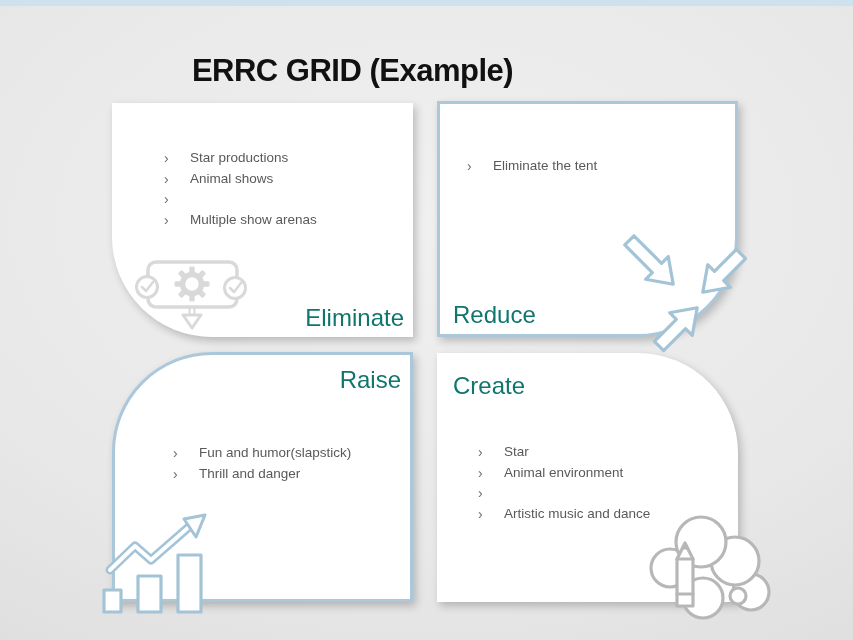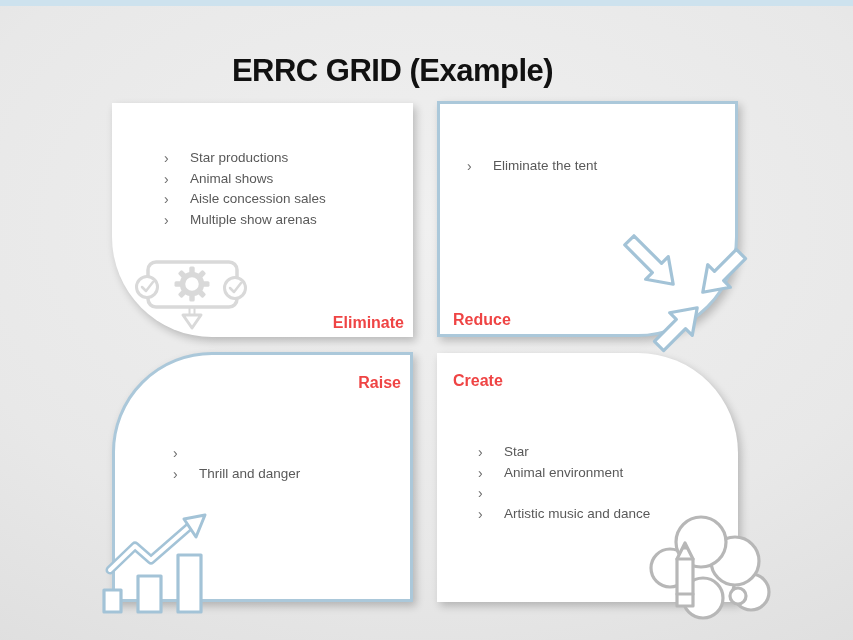--- a/index.html
+++ b/index.html
@@ -4,31 +4,31 @@
 <style>
   html,body{margin:0;padding:0;}
   .stage{
     position:relative;width:853px;height:640px;overflow:hidden;
     font-family:"Liberation Sans","DejaVu Sans",sans-serif;
     background:radial-gradient(130% 115% at 50% 35%, #f0f0f0 0%, #e8e8e8 45%, #dedede 72%, #cccccc 100%);
   }
   .top-strip{position:absolute;left:0;top:0;width:853px;height:6px;background:#cde2ee;}
   .slide-title{
     position:absolute;left:0;top:33px;width:705px;text-align:center;
-    font-size:31px;font-weight:700;color:#111;letter-spacing:-0.5px;line-height:34px;margin-left:40px;
+    font-size:31px;font-weight:700;color:#111;letter-spacing:-0.5px;line-height:34px;
   }
   .card{position:absolute;background:#ffffff;box-shadow:3px 4px 8px rgba(0,0,0,0.22);box-sizing:border-box;}
   .card-eliminate{left:112px;top:103px;width:301px;height:234px;border-radius:0 0 0 100px;}
   .card-reduce{left:437px;top:101px;width:301px;height:236px;border:3px solid #abc8da;border-radius:0 0 100px 0;}
   .card-raise{left:112px;top:352px;width:301px;height:250px;border:3px solid #abc8da;border-radius:100px 0 0 0;}
   .card-create{left:437px;top:353px;width:301px;height:249px;border-radius:0 100px 0 0;}
-  .q-label{position:absolute;font-size:16px;font-weight:700;color:#ef4444;}
+  .q-label{position:absolute;font-size:24px;font-weight:400;color:#0f766e;}
   .q-label.br{right:9px;bottom:5px;}
   .q-label.bl{left:13px;bottom:5px;text-align:right;}
-  .q-label.tr{right:9px;top:19px;}
+  .q-label.tr{right:9px;top:11px;}
   .q-label.tl{left:16px;top:19px;}
   .blist{position:absolute;margin:0;padding:0;list-style:none;font-size:13.5px;line-height:20.5px;color:#595959;}
   .blist li{display:flex;}
   .chev{width:26px;flex:0 0 26px;color:#6d6d6d;font-size:14px;}
   .blist.l-eliminate{left:52px;top:45px;}
   .blist.l-reduce{left:27px;top:52px;}
   .blist.l-raise{left:58px;top:88px;}
   .blist.l-create{left:41px;top:89px;}
   svg.qicon{position:absolute;overflow:visible;}
   .icon-eliminate{left:130px;top:252px;}
@@ -49,21 +49,20 @@
       <li>
           <span class="chev">›</span>
           <span>Star productions</span>
         </li>
       <li>
           <span class="chev">›</span>
           <span>Animal shows</span>
         </li>
       <li>
           <span class="chev">›</span>
-          <span>Aisle concession sales</span>
         </li>
       <li>
           <span class="chev">›</span>
           <span>Multiple show arenas</span>
         </li>
     </ul>
     <div class="q-label br">Eliminate</div>
   </div>
 
   <div class="card card-reduce">
@@ -73,20 +72,21 @@
           <span>Eliminate the tent</span>
         </li>
     </ul>
     <div class="q-label bl">Reduce</div>
   </div>
 
   <div class="card card-raise">
     <ul class="blist l-raise">
       <li>
           <span class="chev">›</span>
+          <span>Fun and humor(slapstick)</span>
         </li>
       <li>
           <span class="chev">›</span>
           <span>Thrill and danger</span>
         </li>
     </ul>
     <div class="q-label tr">Raise</div>
   </div>
 
   <div class="card card-create">

